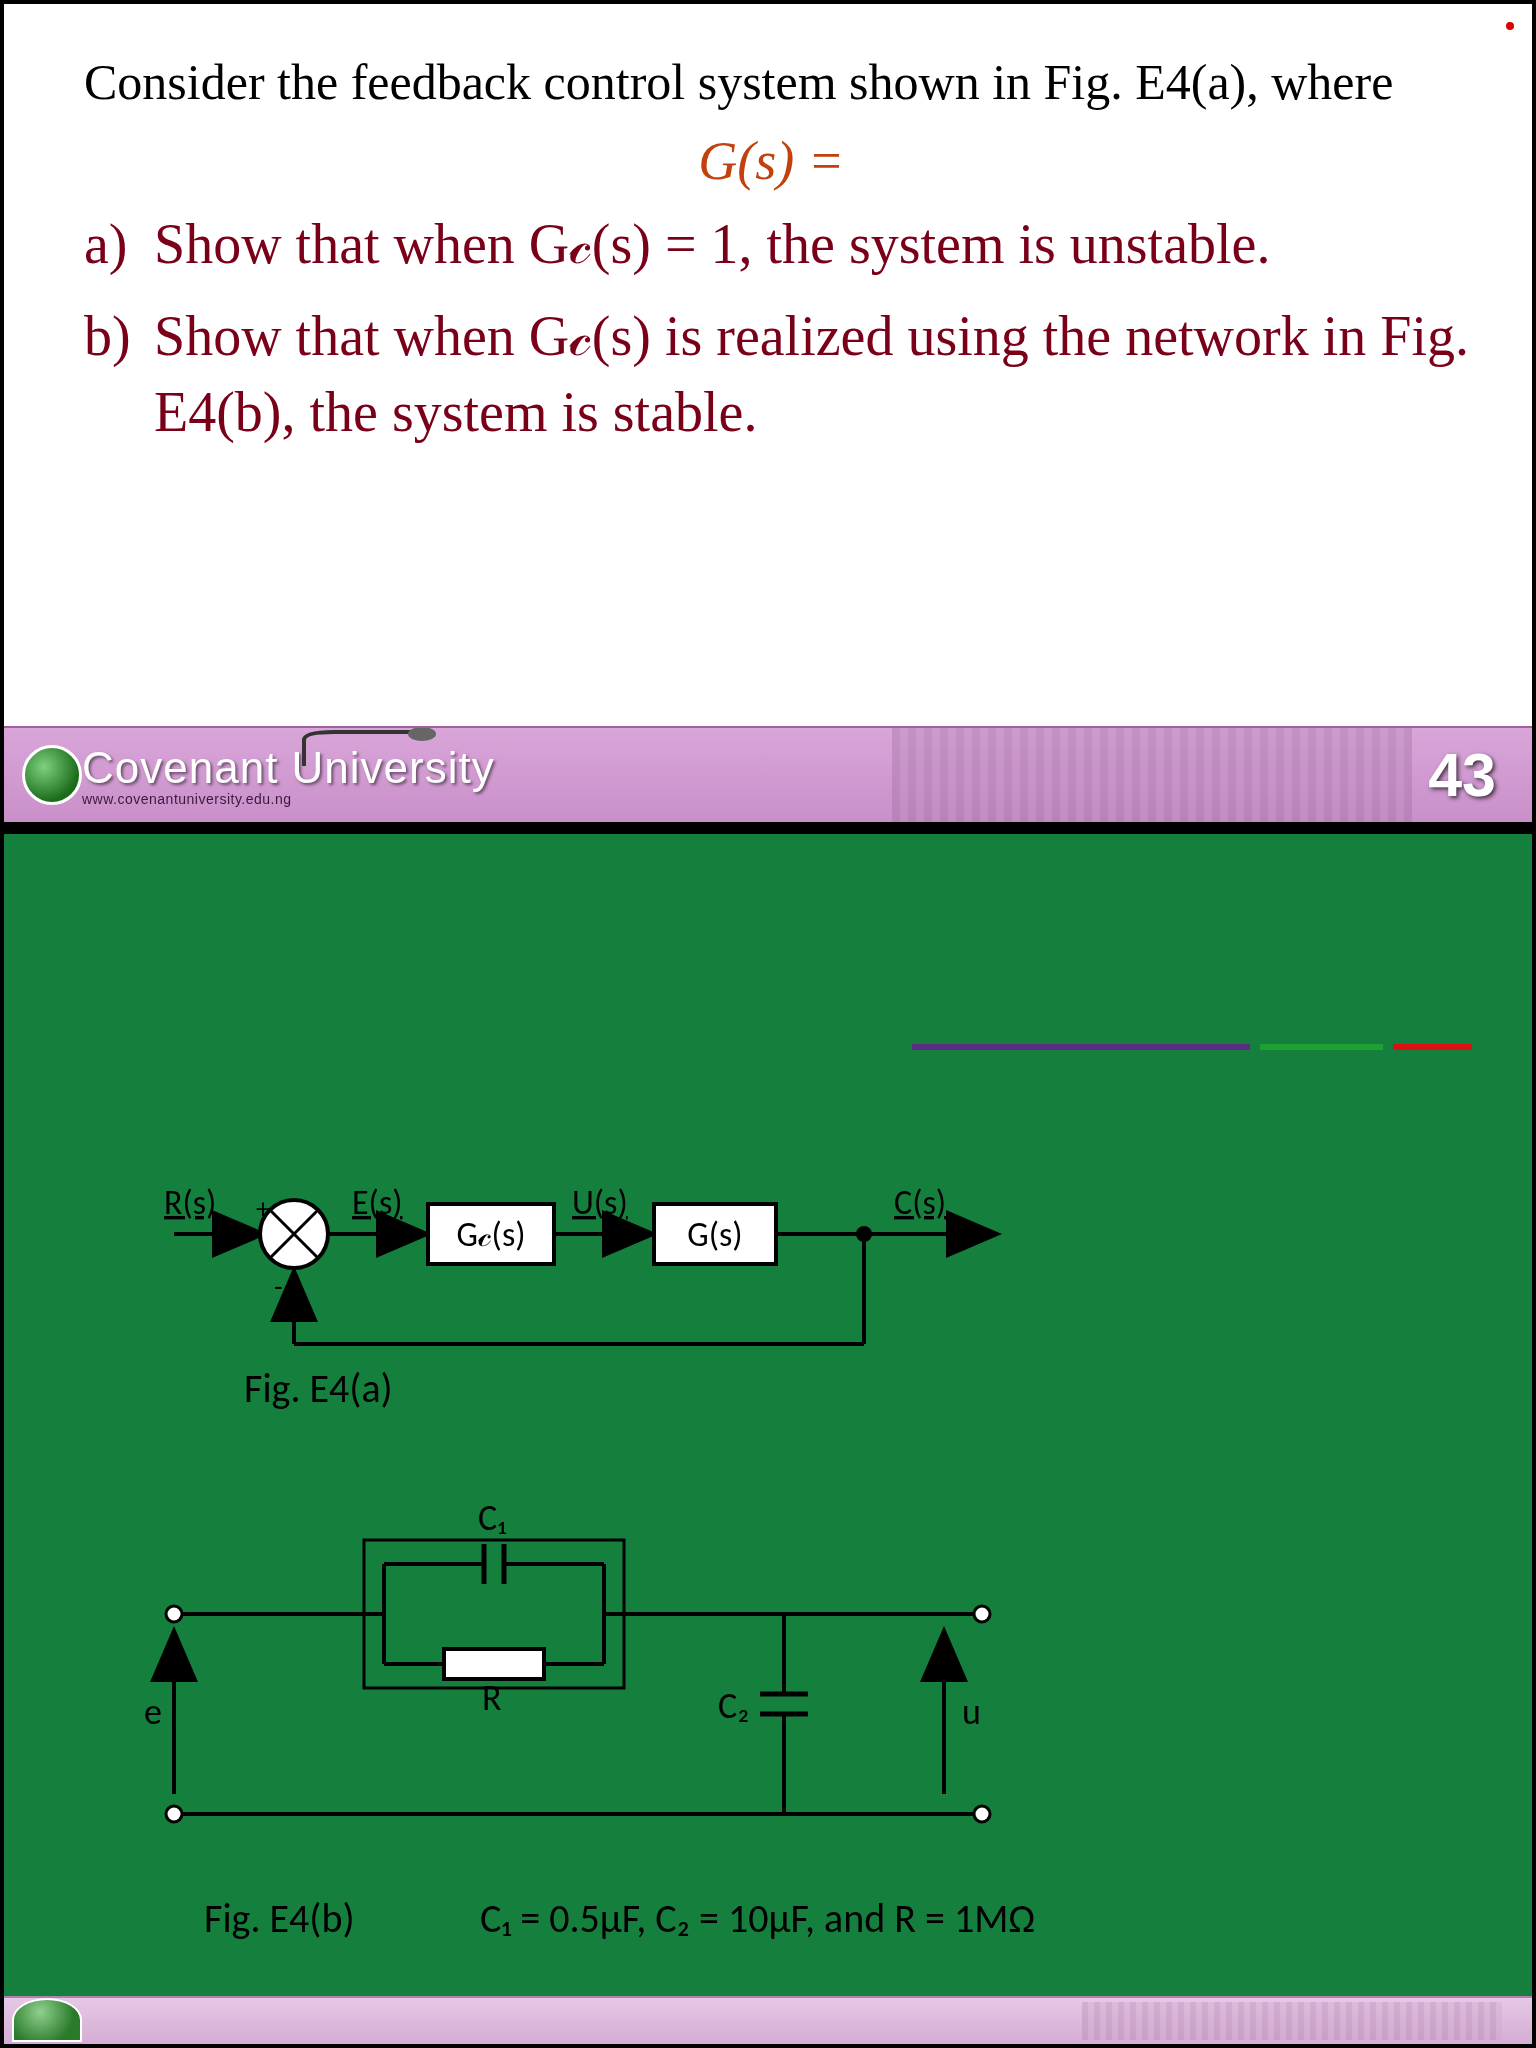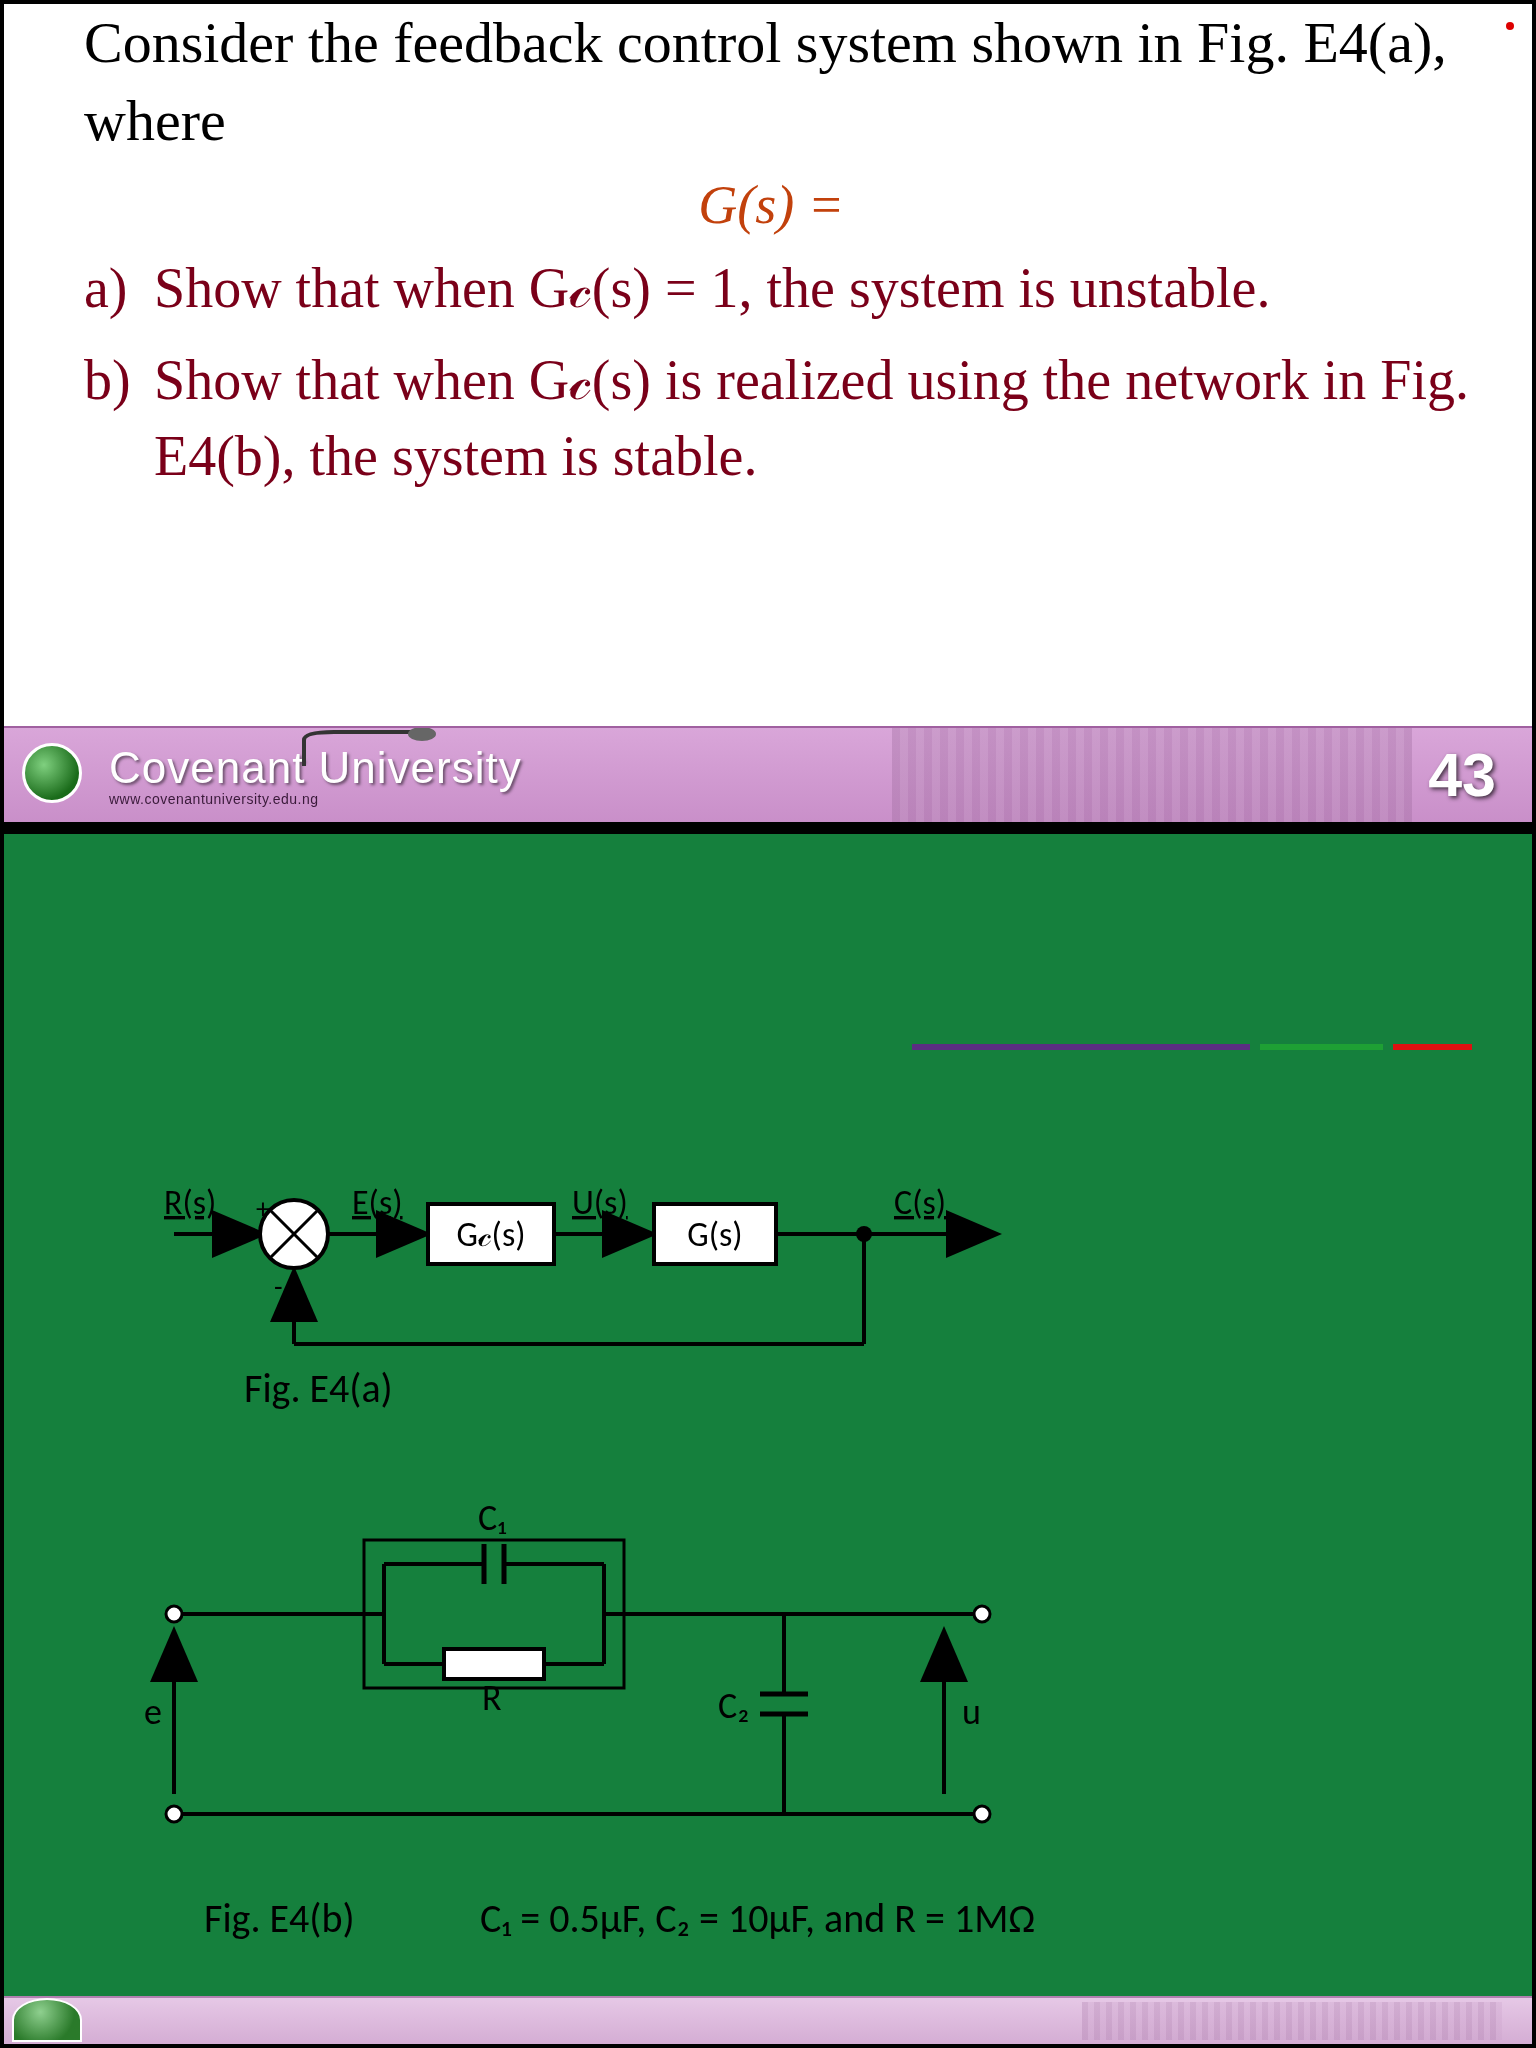--- a/index.html
+++ b/index.html
@@ -20,22 +20,23 @@
     border: 4px solid #000;
   }
   .slide1-content {
     padding: 0 60px 0 80px;
     color: #7a0019;
     font-size: 56px;
     line-height: 1.35;
   }
   .slide1-intro {
     color: #000;
-    font-size: 58px;
+    font-size: 50px;
     margin-bottom: 8px;
+    margin-top: 45px;
   }
   .equation {
     text-align: center;
     font-style: italic;
     font-size: 54px;
     color: #c2410c;
     margin: 6px 0 10px 0;
     font-family: Liberation Serif, serif;
   }
   .frac {
@@ -66,21 +67,21 @@
     overflow: hidden;
   }
   .footer1::before{
     content:"";
     position:absolute;
     right:120px; top:0; bottom:0;
     width:520px;
     background: repeating-linear-gradient(90deg,#9c6a9c 0 8px,#b38ab3 8px 16px);
     opacity:.35;
   }
-  .uni-wrap { display:flex; gap:27px; position:relative; z-index:2;}
+  .uni-wrap { display:flex; align-items:center; gap:0; position:relative; z-index:2;}
   .globe {
     width: 60px; height: 60px; border-radius: 50%;
     background: radial-gradient(circle at 35% 35%, #7fd07f, #1a6b1a 70%);
     border: 3px solid #fff;
   }
   .uni-name {
     font-family: Arial, sans-serif;
     font-size: 44px;
     color: #fff;
     text-shadow: 2px 2px 3px rgba(0,0,0,.5);

